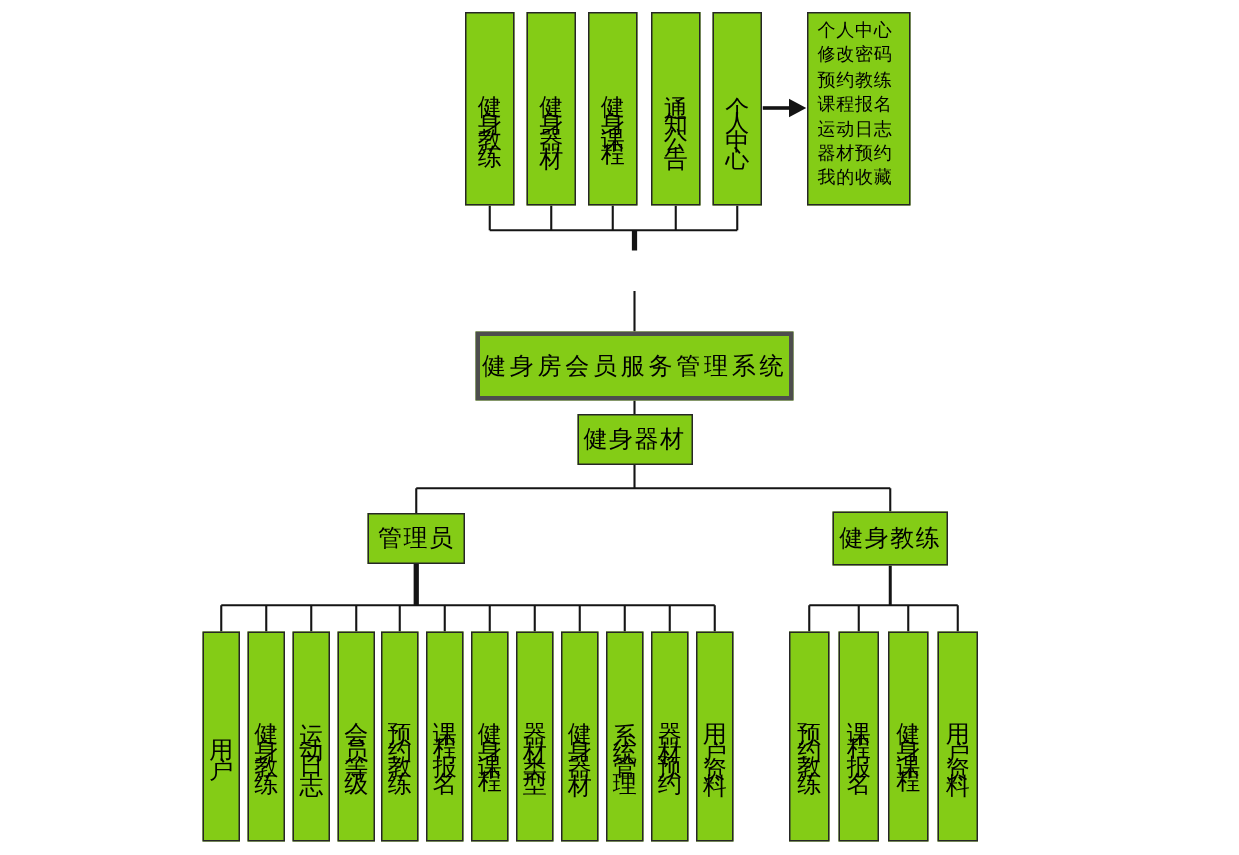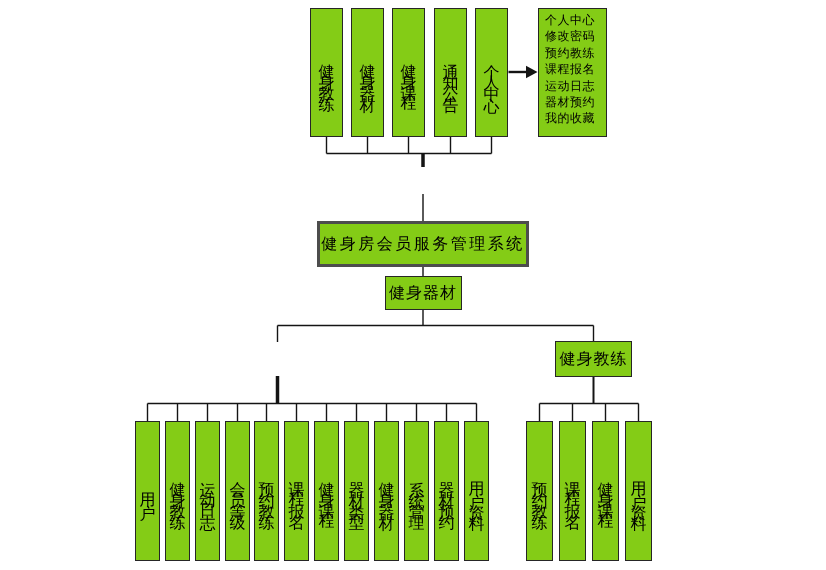--- a/index.html
+++ b/index.html
@@ -145,20 +145,23 @@
 
 
   <div class="node main-box" style="left:317px; top:221px; width:212px; height:46px;justify-content:center;">
     <span>健身房会员服务管理系统</span>
   </div>
 
   <div class="node label-box" style="left:384.5px; top:276px; width:77px; height:34px;">
     <span>健身器材</span>
   </div>
 
+  <div class="node label-box" style="left:245px; top:342px; width:65px; height:34px;">
+    <span>管理员</span>
+  </div>
 
   <div class="node label-box" style="left:555px; top:341px; width:77px; height:36px;">
     <span>健身教练</span>
   </div>
 
   <div class="node vbox" style="left:135px; top:421px; width:25px; height:140px;">
     <span class="vtext">用户</span>
   </div>
   <div class="node vbox" style="left:165px; top:421px; width:25px; height:140px;">
     <span class="vtext">健身教练</span>

